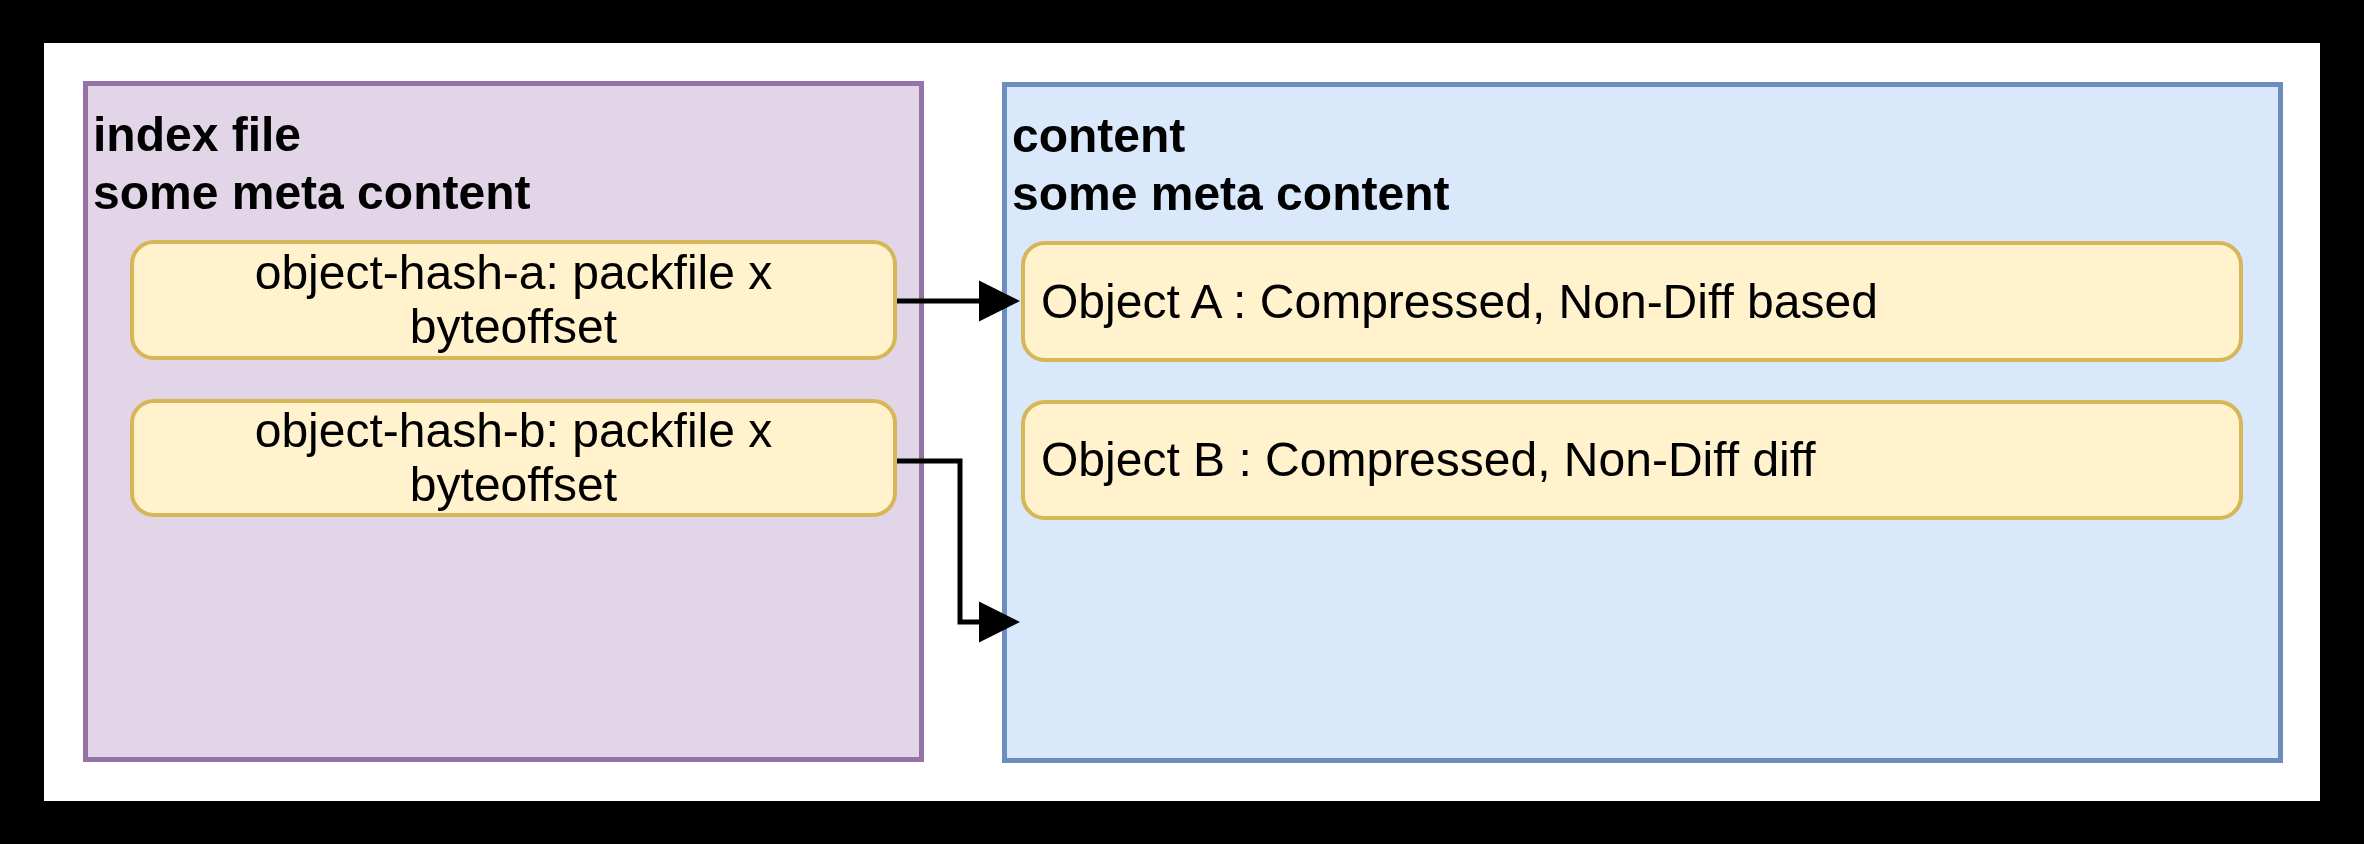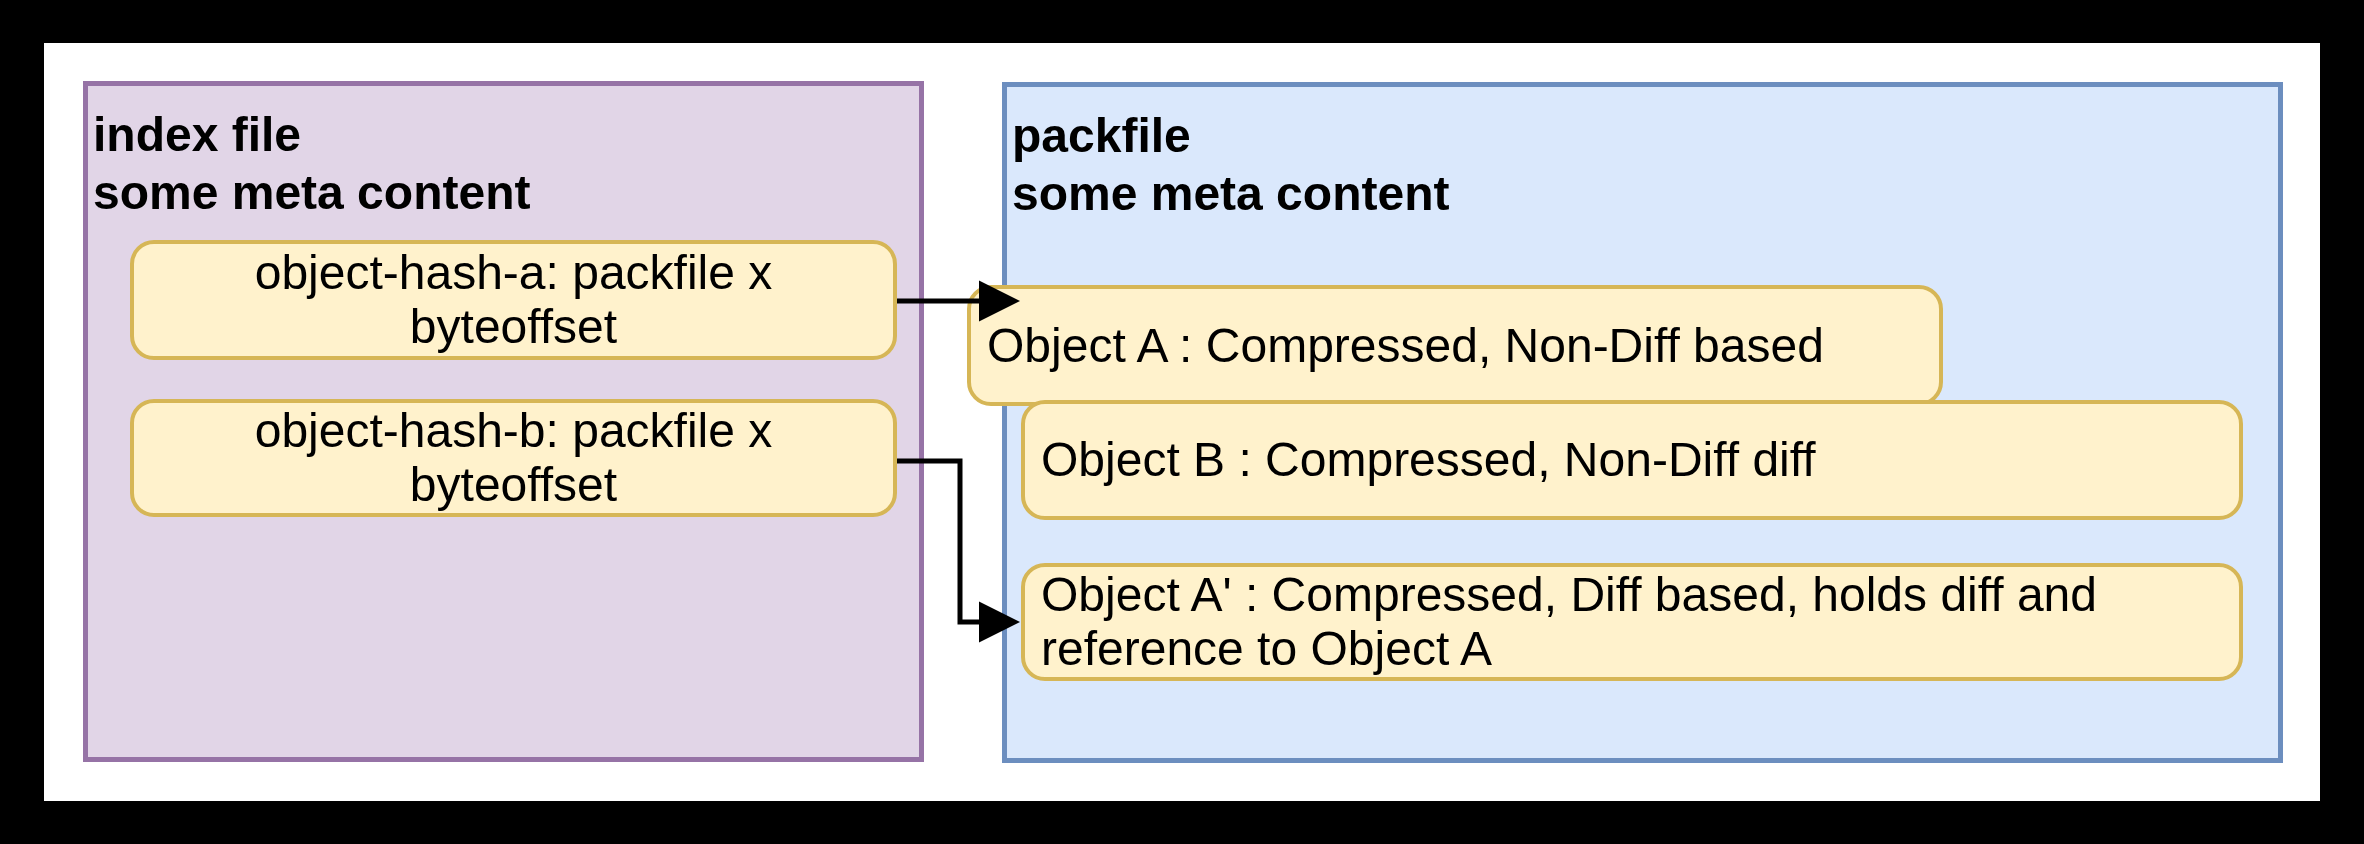--- a/index.html
+++ b/index.html
@@ -53,21 +53,21 @@
     border-radius: 24px;
     display: flex;
     align-items: center;
     font-size: 48px;
     line-height: 54px;
   }
   .node.center { justify-content: center; text-align: center; padding: 0 18px; }
   .node.left   { justify-content: flex-start; text-align: left; padding: 0 44px 0 16px; }
   .node.hash-a  { left: 130px;  top: 240px; width: 767px;  height: 120px; }
   .node.hash-b  { left: 130px;  top: 399px; width: 767px;  height: 118px; }
-  .node.obj-a   { left: 967px; top: 241px; width: 976px; height: 121px; margin-top: 44px; }
+  .node.obj-a   { left: 1021px; top: 241px; width: 1222px; height: 121px; }
   .node.obj-b   { left: 1021px; top: 400px; width: 1222px; height: 120px; }
   .node.obj-a2  { left: 1021px; top: 563px; width: 1222px; height: 118px; }
   svg.arrows {
     position: absolute;
     left: 0; top: 0;
     width: 2364px; height: 844px;
     pointer-events: none;
   }
   svg.arrows .shaft {
     fill: none;
@@ -85,41 +85,38 @@
 
   <div class="container index">
     <div class="container-title">
       <span>index file</span>
       <span>some meta content</span>
     </div>
   </div>
 
   <div class="container pack">
     <div class="container-title">
-      <span>packfile</span>
+      <span>content</span>
       <span>some meta content</span>
     </div>
   </div>
 
   <div class="node center hash-a">
     <span>object-hash-a: packfile x byteoffset</span>
   </div>
   <div class="node center hash-b">
     <span>object-hash-b: packfile x byteoffset</span>
   </div>
 
   <div class="node left obj-a">
     <span>Object A : Compressed, Non-Diff based</span>
   </div>
   <div class="node left obj-b">
     <span>Object B : Compressed, Non-Diff diff</span>
   </div>
-  <div class="node left obj-a2">
-    <span>Object A' : Compressed, Diff based, holds diff and reference to Object A</span>
-  </div>
 
   <svg class="arrows" viewBox="0 0 2364 844" aria-hidden="true">
     <g>
       <path class="shaft" d="M 897 301 L 982 301"></path>
       <path class="head" d="M 1020 301 L 979 280.5 L 979 321.5 Z"></path>
     </g>
     <g>
       <path class="shaft" d="M 897 461 L 960 461 L 960 622 L 982 622"></path>
       <path class="head" d="M 1020 622 L 979 601.5 L 979 642.5 Z"></path>
     </g>

